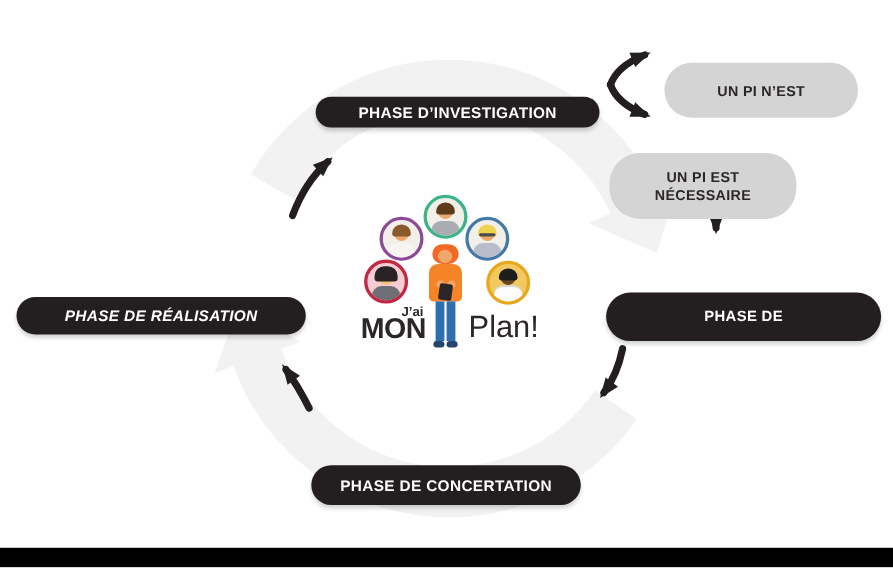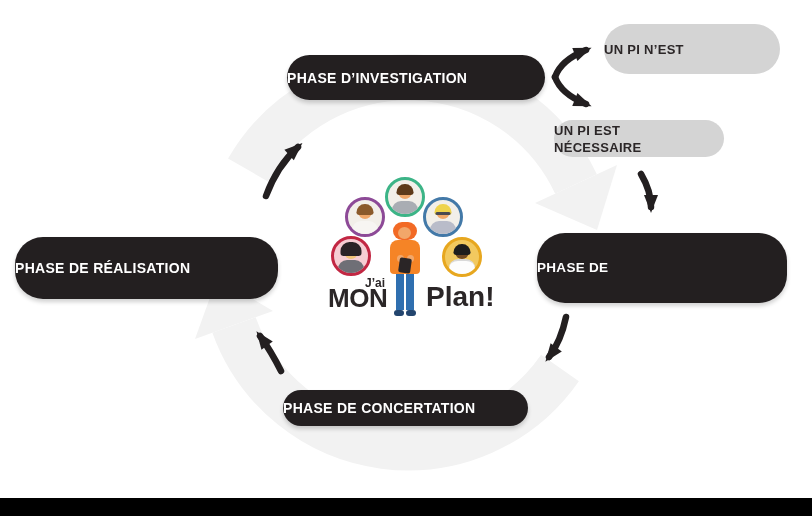--- a/index.html
+++ b/index.html
@@ -4,39 +4,39 @@
 <style>
   html,body{margin:0;padding:0;background:#ffffff;}
   .canvas{
     position:relative;width:812px;height:516px;overflow:hidden;background:#ffffff;
     font-family:"Liberation Sans", sans-serif;
   }
   svg.layer{position:absolute;left:0;top:0;}
 
   
   .pill{
-    position:absolute;display:flex;flex-direction:column;align-items:flex-start;justify-content:center;
-    border-radius:28px;text-align:center;font-weight:700;letter-spacing:.3px;
+    position:absolute;display:flex;flex-direction:column;align-items:center;justify-content:center;
+    border-radius:28px;text-align:center;font-weight:700;letter-spacing:.3px;margin-top:33px;
   }
   .pill-black{
     background:var(--c-pill-black,#231f20);color:var(--c-pill-text,#ffffff);
     box-shadow:0 3px 4px rgba(0,0,0,.18);
   }
   .pill-gray{
     background:var(--c-decision-bg,#d4d4d4);color:var(--c-decision-text,#2b2627);
   }
   .pill .line{display:block;line-height:17px;font-size:13px;}
   .pill-single{font-size:14px;}
-  #pill-investigation{left:287px;top:55px;width:258px;height:45px;}
+  #pill-investigation{left:287px;top:55px;width:258px;height:28px;}
   #pill-pi-not{left:604px;top:24px;width:176px;height:50px;}
-  #pill-pi-yes{left:554px;top:120px;width:170px;height:37px;}
-  #pill-collecte{left:537px;top:233px;width:250px;height:70px;}
+  #pill-pi-yes{left:554px;top:106px;width:170px;height:60px;}
+  #pill-collecte{left:551px;top:233px;width:250px;height:44px;}
   #pill-collecte .line{font-size:13.5px;line-height:18px;}
   #pill-concertation{left:283px;top:390px;width:245px;height:36px;}
-  #pill-realisation{left:15px;top:237px;width:263px;height:62px;}
+  #pill-realisation{left:15px;top:237px;width:263px;height:34px;font-style:italic;}
 
   
   .avatar{
     position:absolute;width:34px;height:34px;border-radius:50%;
     border:3px solid #999;background:#f2efe9;overflow:hidden;
   }
   .avatar .hair{position:absolute;left:50%;transform:translateX(-50%);top:4px;width:17px;height:11px;border-radius:9px 9px 3px 3px;}
   .avatar .head{position:absolute;left:50%;transform:translateX(-50%);top:7px;width:13px;height:12px;border-radius:50%;}
   .avatar .torso{position:absolute;left:50%;transform:translateX(-50%);bottom:-4px;width:26px;height:17px;border-radius:9px 9px 0 0;}
   .avatar .glasses{position:absolute;left:50%;transform:translateX(-50%);top:12px;width:15px;height:3px;border-radius:2px;background:#4a4a52;}
@@ -73,21 +73,21 @@
   .char-leg-l{left:11px;top:52px;width:8px;height:36px;background:var(--c-character-jeans,#2f6fb0);}
   .char-leg-r{left:21px;top:52px;width:8px;height:36px;background:var(--c-character-jeans,#2f6fb0);}
   .char-shoe-l{left:9px;top:88px;width:10px;height:6px;border-radius:3px;background:#23456e;}
   .char-shoe-r{left:21px;top:88px;width:10px;height:6px;border-radius:3px;background:#23456e;}
 
   
   .logo-jai{position:absolute;left:338px;top:276px;width:47px;text-align:right;
     font-size:12px;font-weight:700;color:var(--c-logo-text,#2b2627);z-index:3;}
   .logo-mon{position:absolute;left:328px;top:285px;font-size:26px;font-weight:700;
     letter-spacing:-.5px;line-height:1;color:var(--c-logo-text,#2b2627);z-index:3;}
-  .logo-plan{position:absolute;left:426px;top:283px;font-size:28px;font-weight:700;
+  .logo-plan{position:absolute;left:426px;top:283px;font-size:28px;font-weight:400;
     line-height:1;color:var(--c-logo-text,#2b2627);z-index:3;}
 
   
   .footer-bar{position:absolute;left:0;top:498px;width:812px;height:18px;background:var(--c-footer,#000000);}
 </style>
 </head>
 <body>
 
 <div class="canvas">
 

